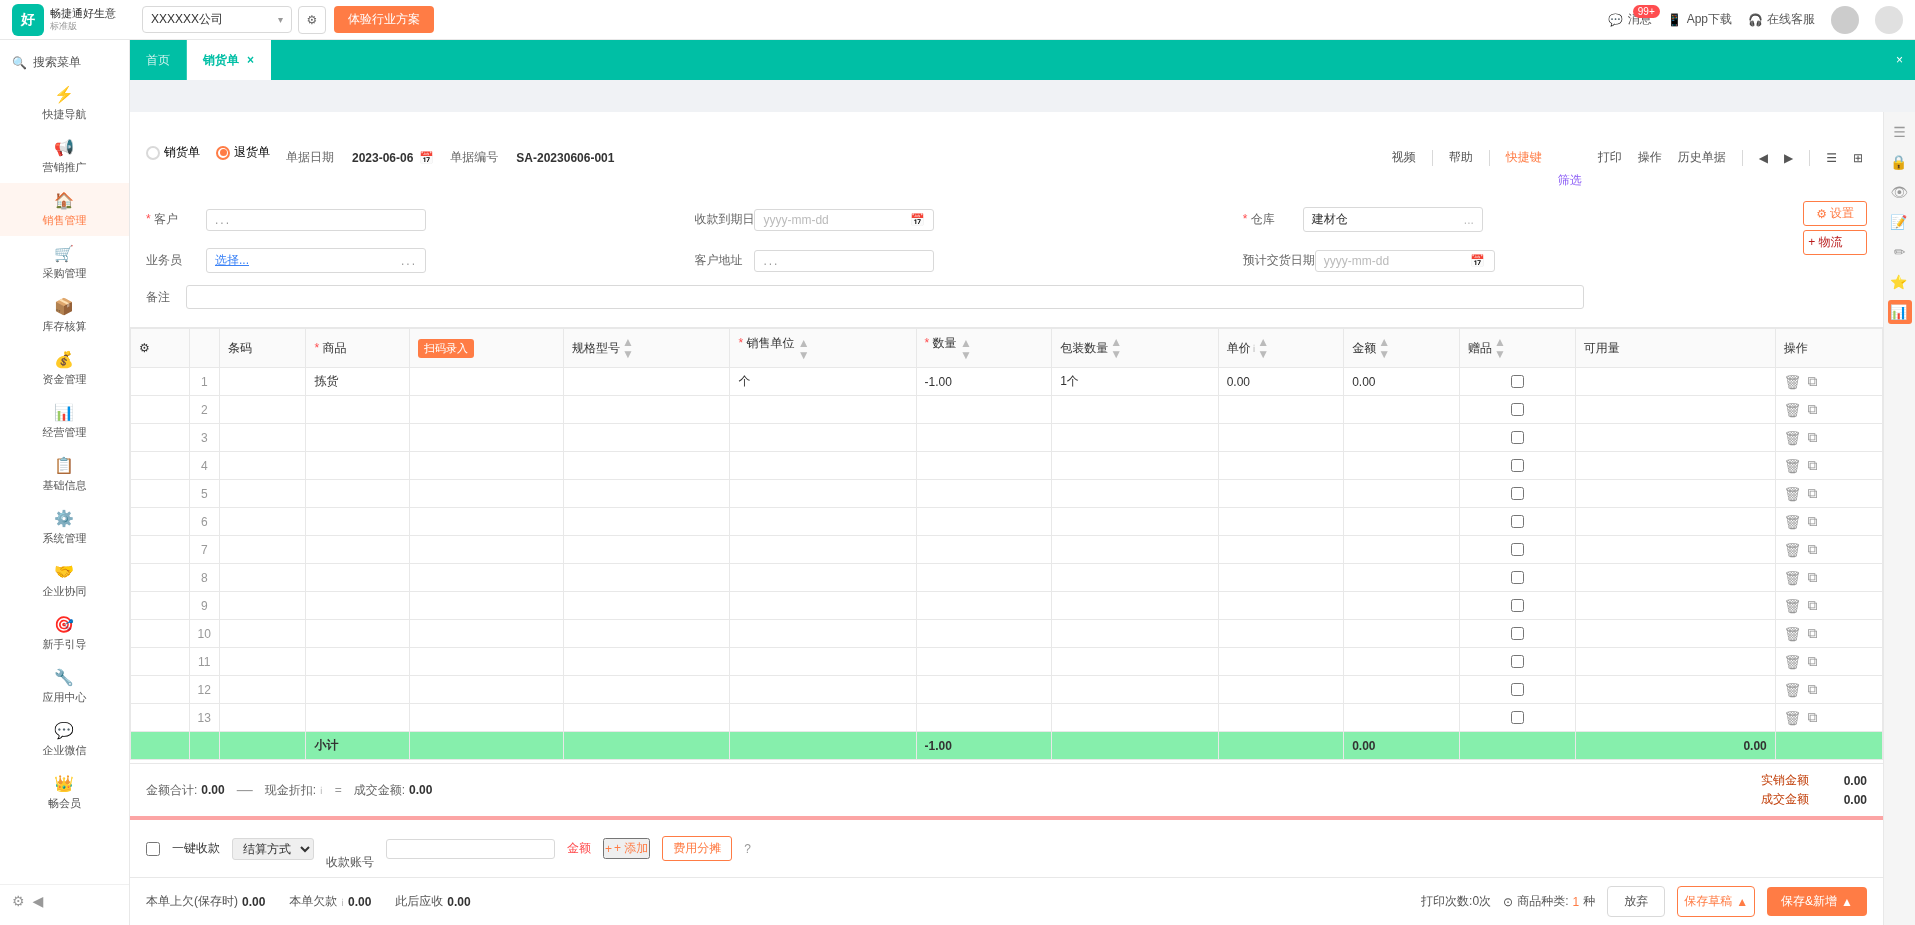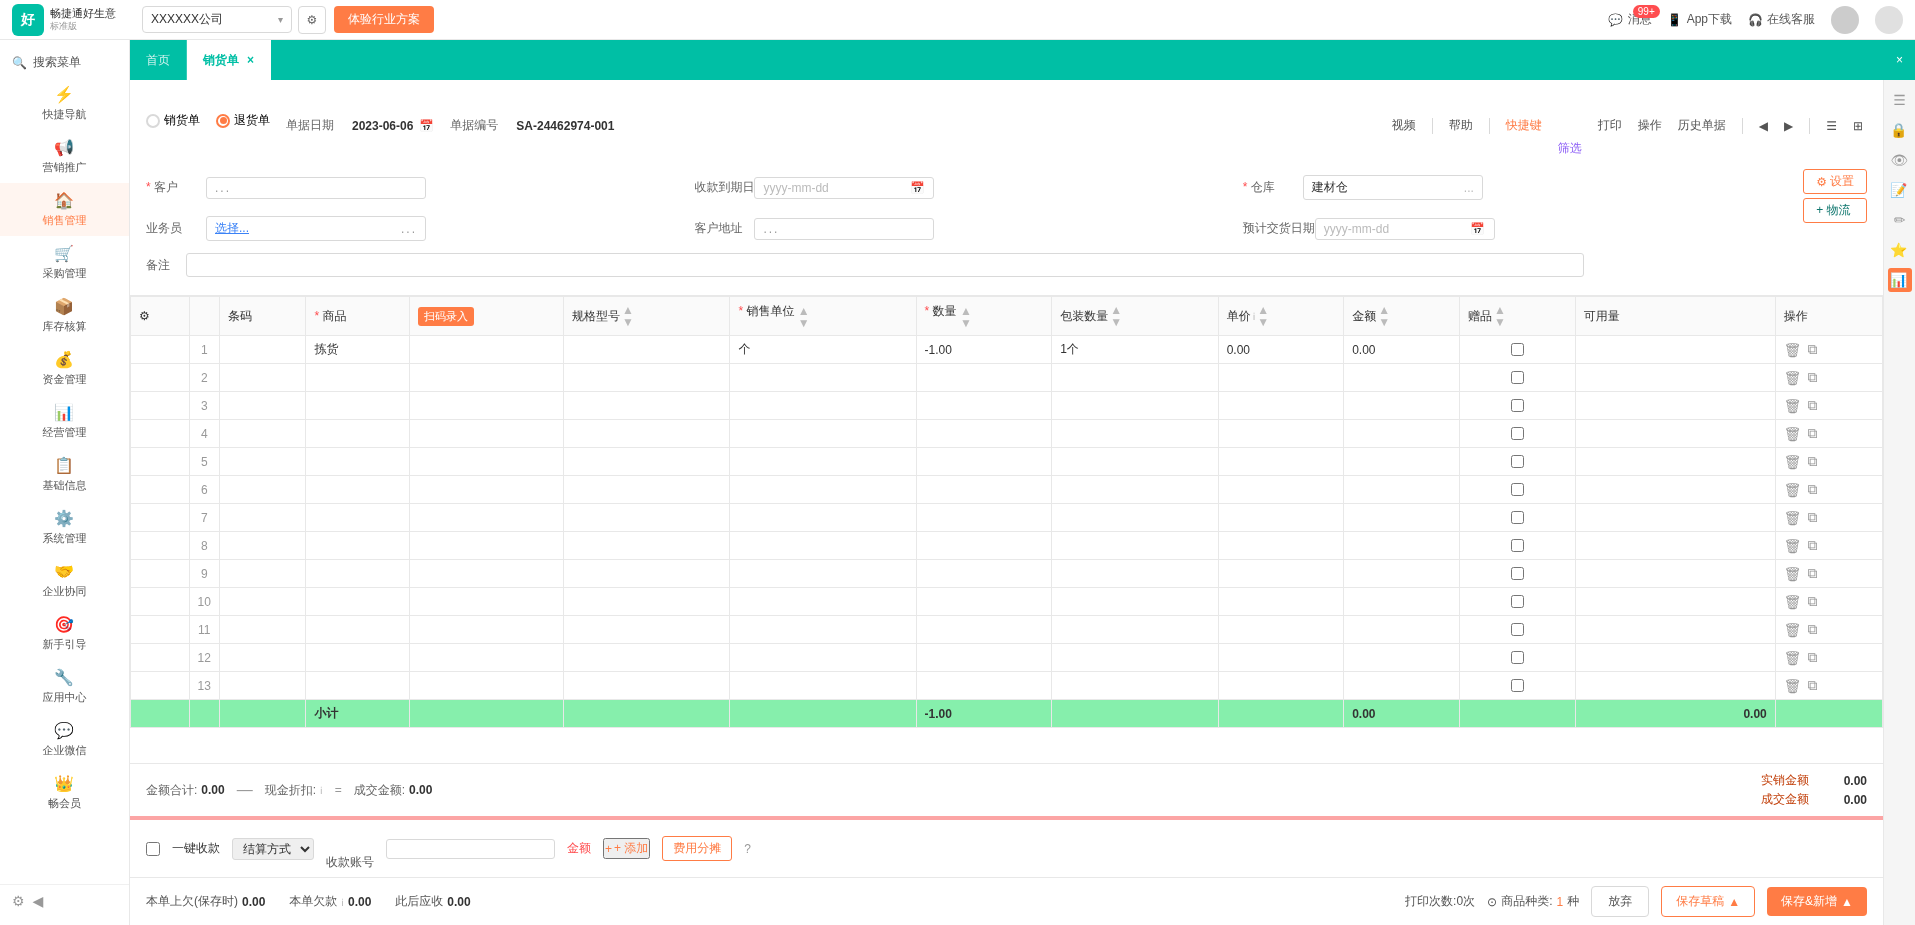--- a/index.html
+++ b/index.html
@@ -25,21 +25,21 @@
     .layout { display: flex; flex: 1; overflow: hidden; }
     .sidebar { width: 130px; background: #fff; border-right: 1px solid #e8e8e8; display: flex; flex-direction: column; padding: 8px 0; flex-shrink: 0; }
     .sidebar-item { display: flex; flex-direction: column; align-items: center; padding: 8px 0; cursor: pointer; color: #555; gap: 3px; position: relative; }
     .sidebar-item.active { color: #ff7c45; background: #fff5f0; }
     .sidebar-item .icon { font-size: 16px; }
     .sidebar-item .label { font-size: 11px; }
     .sidebar-bottom { margin-top: auto; display: flex; align-items: center; padding: 8px 12px; gap: 8px; border-top: 1px solid #f0f0f0; }
     .sidebar-bottom-icon { color: #999; cursor: pointer; font-size: 14px; }
 
     
-    .main { flex: 1; display: flex; flex-direction: column; overflow: hidden; }
+    .main { flex: 1; display: flex; flex-direction: column; overflow: hidden; gap: 32px; }
 
     
     .tab-bar { height: 40px; background: #00bfa5; display: flex; align-items: stretch; flex-shrink: 0; }
     .tab-item { display: flex; align-items: center; padding: 0 16px; color: rgba(255,255,255,0.8); cursor: pointer; gap: 4px; font-size: 13px; border-right: 1px solid rgba(255,255,255,0.2); }
     .tab-item.active { background: #fff; color: #00bfa5; font-weight: bold; }
     .tab-item.home { font-weight: normal; }
     .tab-close { color: inherit; font-size: 12px; margin-left: 4px; }
     .tab-spacer { flex: 1; }
     .tab-right-close { display: flex; align-items: center; padding: 0 12px; color: white; cursor: pointer; }
     .form-area { background: #fff; padding: 12px 16px; flex-shrink: 0; }
@@ -63,21 +63,21 @@
     .toolbar-btn.orange { color: #ff7c45; }
     .divider-v { width: 1px; height: 16px; background: #d9d9d9; margin: 0 4px; }
     .form-row-item { display: flex; align-items: center; padding: 6px 0; }
     .form-label { color: #666; min-width: 60px; white-space: nowrap; }
     .form-label.required::before { content: '* '; color: #ff4d4f; }
     .form-input { border: 1px solid #d9d9d9; border-radius: 3px; padding: 3px 8px; color: #333; min-width: 200px; cursor: pointer; display: flex; align-items: center; justify-content: space-between; }
     .form-input .dots { color: #999; letter-spacing: 2px; }
     .form-date-input { display: flex; align-items: center; border: 1px solid #d9d9d9; border-radius: 3px; padding: 3px 8px; color: #bbb; min-width: 180px; justify-content: space-between; }
     .right-action-btns { display: flex; flex-direction: column; gap: 4px; padding-left: 12px; }
     .setup-btn { background: #fff; border: 1px solid #ff7c45; color: #ff7c45; border-radius: 3px; padding: 3px 12px; cursor: pointer; display: flex; align-items: center; gap: 3px; font-size: 12px; }
-    .logistics-btn { background: #fff; border: 1px solid #ff7c45; color: #0f766e; border-radius: 3px; padding: 3px 12px; cursor: pointer; display: flex; align-items: center; gap: 3px; font-size: 12px; }
+    .logistics-btn { background: #fff; border: 1px solid #ff7c45; color: #b91c1c; border-radius: 3px; padding: 3px 4px; cursor: pointer; display: flex; align-items: center; gap: 3px; font-size: 12px; }
     .form-note { display: flex; align-items: center; padding: 6px 0; }
     .note-label { color: #666; min-width: 40px; }
     .note-input { border: 1px solid #d9d9d9; border-radius: 3px; padding: 3px 8px; width: 90%; min-height: 24px; }
 
     
     .table-wrap { flex: 1; overflow: auto; background: #fff; margin: 0; border-top: 1px solid #e8e8e8; }
     .data-table { width: 100%; border-collapse: collapse; }
     .data-table th { background: #fafafa; border: 1px solid #e8e8e8; padding: 6px 8px; color: #333; white-space: nowrap; font-weight: normal; text-align: left; }
     .data-table td { border: 1px solid #e8e8e8; padding: 5px 8px; color: #333; white-space: nowrap; }
     .data-table .row-num { color: #999; text-align: center; width: 30px; }
@@ -112,21 +112,21 @@
 
     
     .status-bar { display: flex; align-items: center; padding: 8px 16px; background: #fff; border-top: 1px solid #e8e8e8; gap: 24px; flex-shrink: 0; }
     .status-item { color: #555; display: flex; align-items: center; gap: 4px; }
     .status-val { font-weight: bold; color: #333; }
     .status-right { margin-left: auto; display: flex; align-items: center; gap: 12px; }
     .print-info { color: #555; }
     .sku-info { color: #555; display: flex; align-items: center; gap: 4px; }
     .sku-count { color: #ff7c45; }
     .abandon-btn { border: 1px solid #d9d9d9; background: #fff; color: #555; border-radius: 4px; padding: 6px 16px; cursor: pointer; }
-    .save-draft-btn { border: 1px solid #ff7c45; background: #fff; color: #ff7c45; border-radius: 4px; padding: 6px 14px; cursor: pointer; display: flex; align-items: center; gap: 4px; }
+    .save-draft-btn { border: 1px solid #ff7c45; background: #fff; color: #ff7c45; border-radius: 4px; padding: 6px 6px; cursor: pointer; display: flex; align-items: center; gap: 4px; }
     .save-new-btn { background: #ff7c45; color: white; border: none; border-radius: 4px; padding: 6px 14px; cursor: pointer; display: flex; align-items: center; gap: 4px; }
     .btn-chevron { font-size: 12px; }
 
     
     .right-panel { width: 32px; background: #f5f5f5; border-left: 1px solid #e8e8e8; display: flex; flex-direction: column; align-items: center; padding: 8px 0; gap: 6px; flex-shrink: 0; }
     .right-panel-icon { width: 24px; height: 24px; display: flex; align-items: center; justify-content: center; cursor: pointer; color: #999; font-size: 14px; border-radius: 3px; }
     .right-panel-icon.orange-bg { background: #ff7c45; color: white; border-radius: 3px; }
     .amount-row { display: flex; gap: 8px; align-items: center; color: #555; }
     .amount-label { color: #c2410c; }
     .amount-val { color: #333; font-weight: bold; min-width: 50px; text-align: right; }
@@ -274,21 +274,21 @@
                   <span>退货单</span>
                 </div>
               </div>
               <div class="form-date-field">
                 <span class="form-label">单据日期</span>
                 <span class="form-date-val">2023-06-06</span>
                 <span class="cal-icon">📅</span>
               </div>
               <div class="form-id-field">
                 <span class="form-label">单据编号</span>
-                <span style="font-weight:bold; color:#333;">SA-24462974-001</span>
+                <span style="font-weight:bold; color:#333;">SA-20230606-001</span>
               </div>
             </div>
             <div class="form-header-right">
               <button class="toolbar-btn">视频</button>
               <div class="divider-v"></div>
               <button class="toolbar-btn">帮助</button>
               <div class="divider-v"></div>
               <button class="toolbar-btn orange">快捷键</button>
               <button class="toolbar-btn orange">
                 <span style="color:#8b5cf6;margin-top:46px;">筛选</span>

